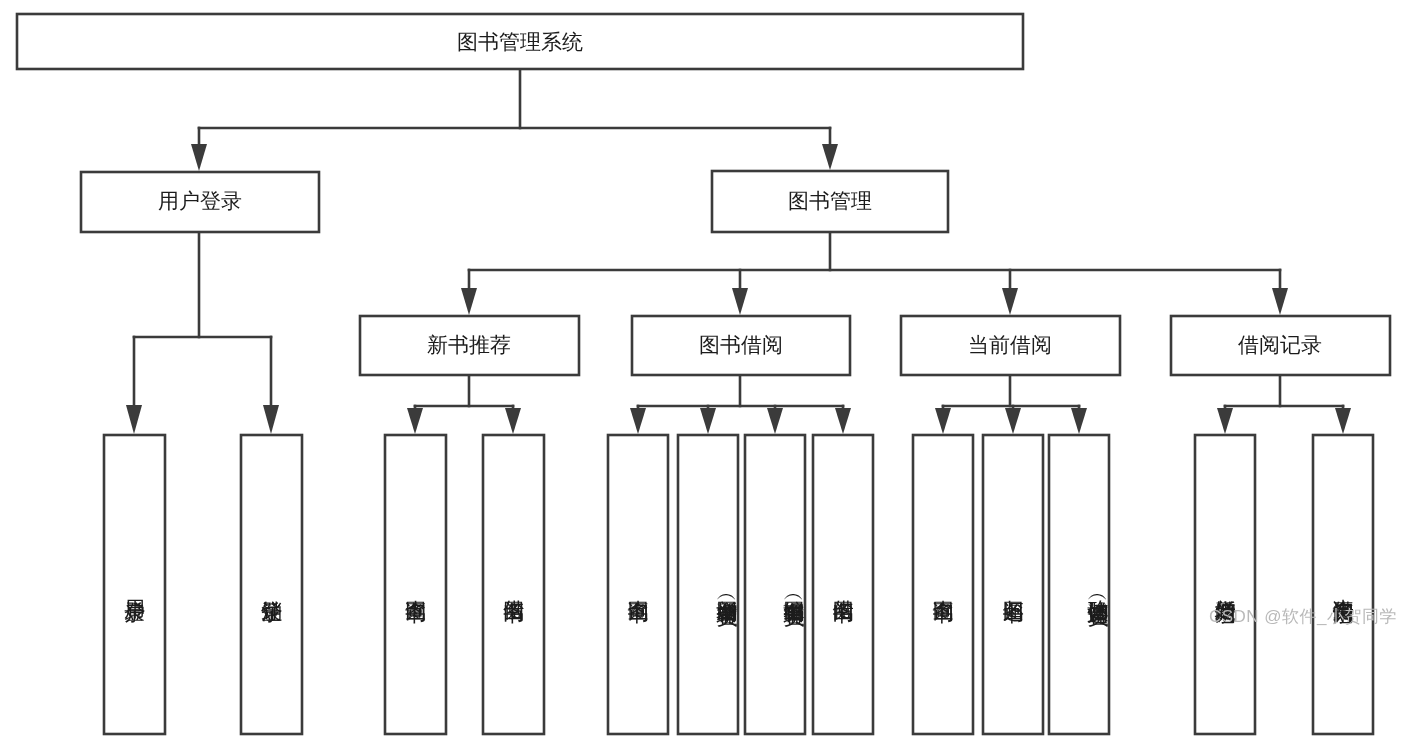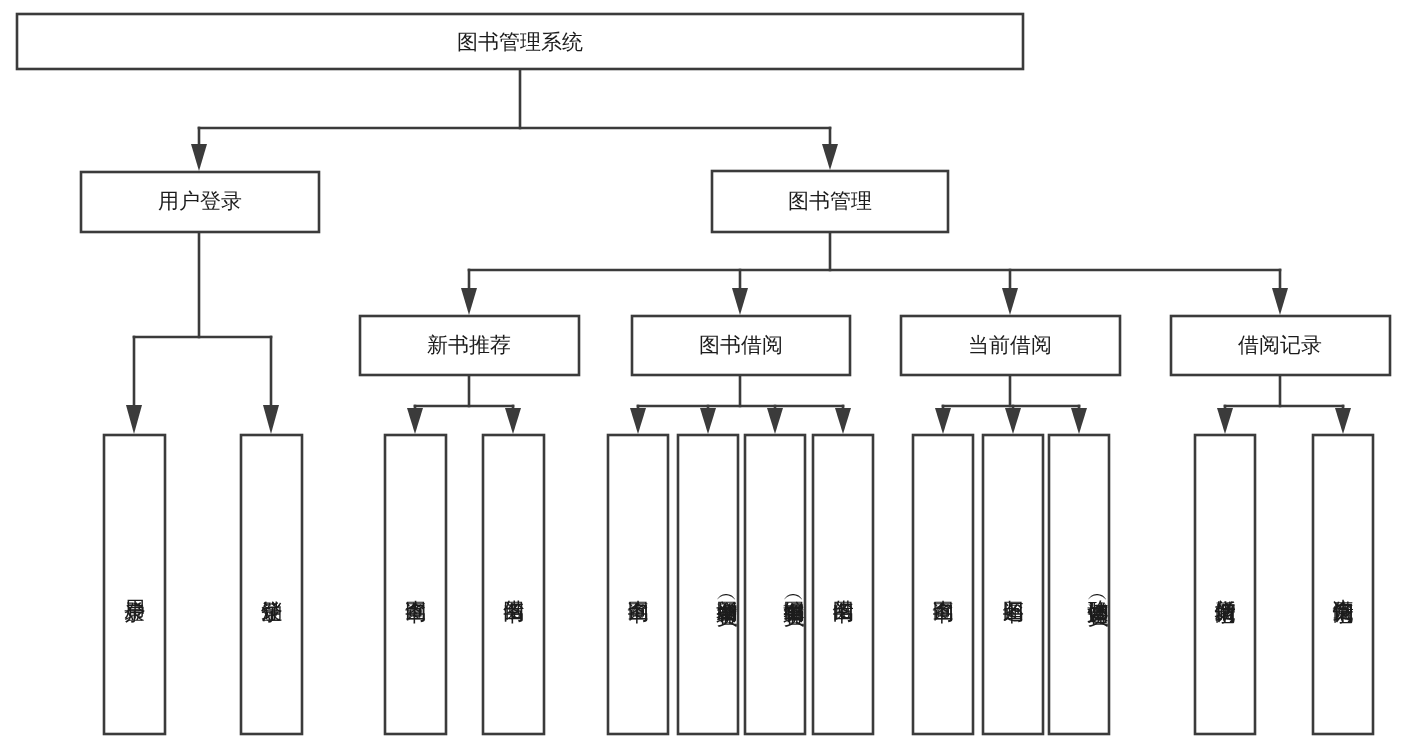--- a/index.html
+++ b/index.html
@@ -206,13 +206,14 @@
   <div class="vlabel centered" style="left:608px;top:435px;width:60px;height:299px;">查询图书</div>
   <div class="vlabel" style="left:678px;top:441px;width:60px;height:293px;">新增图书（管理员）</div>
   <div class="vlabel" style="left:745px;top:441px;width:60px;height:293px;">编辑图书（管理员）</div>
   <div class="vlabel centered" style="left:813px;top:435px;width:60px;height:299px;">借阅图书</div>
   <div class="vlabel centered" style="left:913px;top:435px;width:60px;height:299px;">查询图书</div>
   <div class="vlabel centered" style="left:983px;top:435px;width:60px;height:299px;">归还图书</div>
   <div class="vlabel" style="left:1049px;top:441px;width:60px;height:293px;">确认归还（管理员）</div>
   <div class="vlabel centered" style="left:1195px;top:435px;width:60px;height:299px;">新增借阅记录</div>
   <div class="vlabel centered" style="left:1313px;top:435px;width:60px;height:299px;">查询借阅记录</div>
 
+  <div class="watermark">CSDN @软件_小贺同学</div>
 </div>
 
 </body></html>

